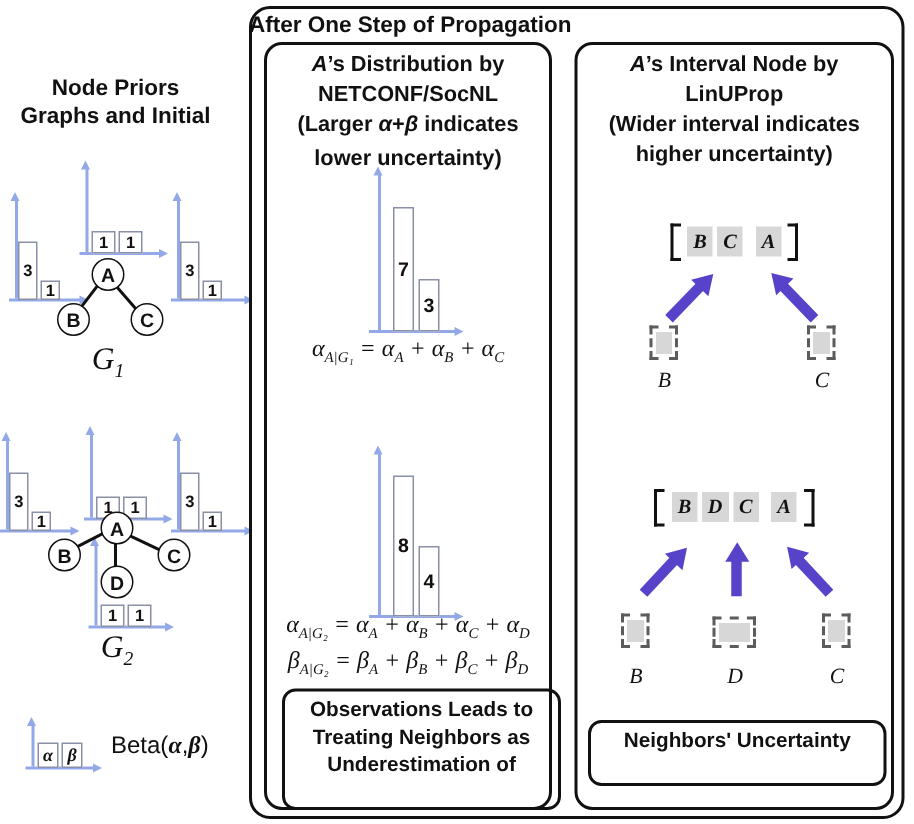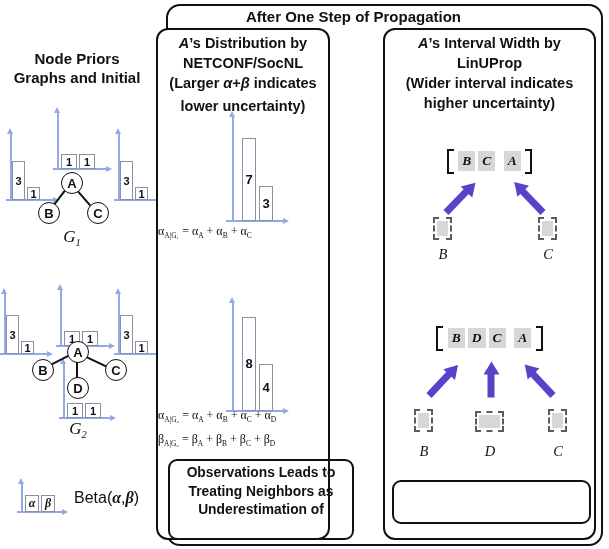--- a/index.html
+++ b/index.html
@@ -4,33 +4,33 @@
 <style>
   :root { --arrow:#5643c9; --axis:#93a9e7; --gbox:#d7d7d7; --ink:#111; }
   html,body { margin:0; padding:0; background:#fff; }
   * { box-sizing:border-box; }
   .canvas { position:relative; width:609px; height:549px; background:#fff; overflow:hidden;
             font-family:"Liberation Sans",sans-serif; color:#111; }
 
   
   .lheading { position:absolute; left:0; top:49px; width:154px; text-align:center;
               font-weight:700; font-size:15px; line-height:19px; }
-  .outer-title { position:absolute; left:166px; top:8px; width:375px; text-align:center;
+  .outer-title { position:absolute; left:166px; top:8px; width:375px; 
                  font-weight:700; font-size:15px; }
   .ptitle { position:absolute; left:0; right:0; top:3px; text-align:center;
             font-weight:700; font-size:14.5px; line-height:20px; }
   .ptitle .tline4 { margin-top:3px; }
   .tk-i { font-style:italic; }
 
   
   .outer { position:absolute; left:166px; top:4px; width:437px; height:542px;
            border:2px solid var(--ink); border-radius:14px; background:#fff; }
   .panel { position:absolute; top:28px; height:512px; border:2px solid var(--ink);
            border-radius:12px; background:#fff; }
-  .panel.mid { left:156px; width:174px; }
+  .panel.mid { left:176px; width:192px; }
   .panel.rightp { left:383px; width:213px; }
   .callout { position:absolute; border:2px solid var(--ink); border-radius:9px;
              text-align:center; font-weight:700; font-size:13.8px; line-height:18.5px; padding-top:3px; }
 
   
   .mchart { position:absolute; }
   .ax-y { position:absolute; width:1.6px; background:var(--axis); }
   .ax-y::before { content:""; position:absolute; top:-5px; left:-2.6px;
     border-left:3.2px solid transparent; border-right:3.2px solid transparent;
     border-bottom:6px solid var(--axis); }
@@ -45,26 +45,26 @@
   .pbox { position:absolute; bottom:1px; background:#fff; border:1.3px solid #8a90a6;
           display:flex; align-items:center; justify-content:center;
           font-family:"Liberation Serif",serif; font-style:italic; font-weight:700; font-size:12px; }
 
   
   .node { position:absolute; width:22px; height:22px; border:1.7px solid var(--ink); border-radius:50%;
           background:#fff; display:flex; align-items:center; justify-content:center;
           font-weight:700; font-size:13px; z-index:2; }
   .edge { position:absolute; height:1.6px; background:var(--ink); transform-origin:0 0; z-index:1; }
   .glabel { position:absolute; text-align:center; font-family:"Liberation Serif",serif;
-            font-style:italic; font-size:17px; }
+            font-style:italic; font-size:21px; }
   .glabel sub, .eq sub { font-size:0.62em; }
 
   
-  .eq { position:absolute; left:0; right:0; white-space:nowrap;
-        font-family:"Liberation Serif",serif; font-size:12px; }
+  .eq { position:absolute; left:0; right:0; text-align:center; white-space:nowrap;
+        font-family:"Liberation Serif",serif; font-style:italic; font-size:16px; }
 
   
   .irow { position:absolute; left:0; right:0; display:flex; align-items:center; justify-content:center; height:26px; }
   .brk { width:7px; height:25px; border:2.6px solid var(--ink); }
   .brk.l { border-right:0; margin-right:3px; }
   .brk.r { border-left:0; margin-left:3px; }
   .iletters { display:flex; align-items:center; }
   .interval-letter { background:var(--gbox); font-family:"Liberation Serif",serif; font-style:italic;
           font-weight:700; font-size:13.5px; padding:2px 4px; margin:0 1.5px; }
   .interval-letter:last-child { margin-left:7px; }
@@ -247,21 +247,21 @@
 
     <div class="callout" style="left:10px;top:429px;width:186px;height:81px">
       <div><span>Observations Leads to</span></div>
       <div><span>Treating Neighbors as</span></div>
       <div><span>Underestimation of</span></div>
     </div>
   </div>
 
   <div class="panel rightp">
     <div class="ptitle">
-      <div><span class="tk-i">A</span><span>’s Interval Width by</span></div>
+      <div><span class="tk-i">A</span><span>’s Interval Node by</span></div>
       <div><span>LinUProp</span></div>
       <div><span>(Wider interval indicates</span></div>
       <div><span>higher uncertainty)</span></div>
     </div>
 
     <div class="irow" style="top:118px">
       <i class="brk l"></i>
       <span class="iletters">
           <span class="interval-letter">B</span>
           <span class="interval-letter">C</span>
@@ -290,16 +290,17 @@
     <i class="parrow" style="left:106px;top:364px;width:24px;transform:rotate(-90deg)"></i>
     <i class="parrow" style="left:168px;top:362px;width:30px;transform:rotate(-133deg)"></i>
     <div class="usq" style="left:29px;top:379px;width:19px;height:23px"></div>
     <div class="usq" style="left:90px;top:381px;width:29px;height:21px"></div>
     <div class="usq" style="left:163px;top:379px;width:19px;height:23px"></div>
     <div class="srclabel" style="left:25px;top:413px;width:28px">B</div>
     <div class="srclabel" style="left:91px;top:413px;width:28px">D</div>
     <div class="srclabel" style="left:159px;top:413px;width:28px">C</div>
 
     <div class="callout" style="left:7px;top:450px;width:199px;height:44px">
+      <div><span>Neighbors' Uncertainty</span></div>
     </div>
   </div>
 
 </div>
 
 </body></html>

